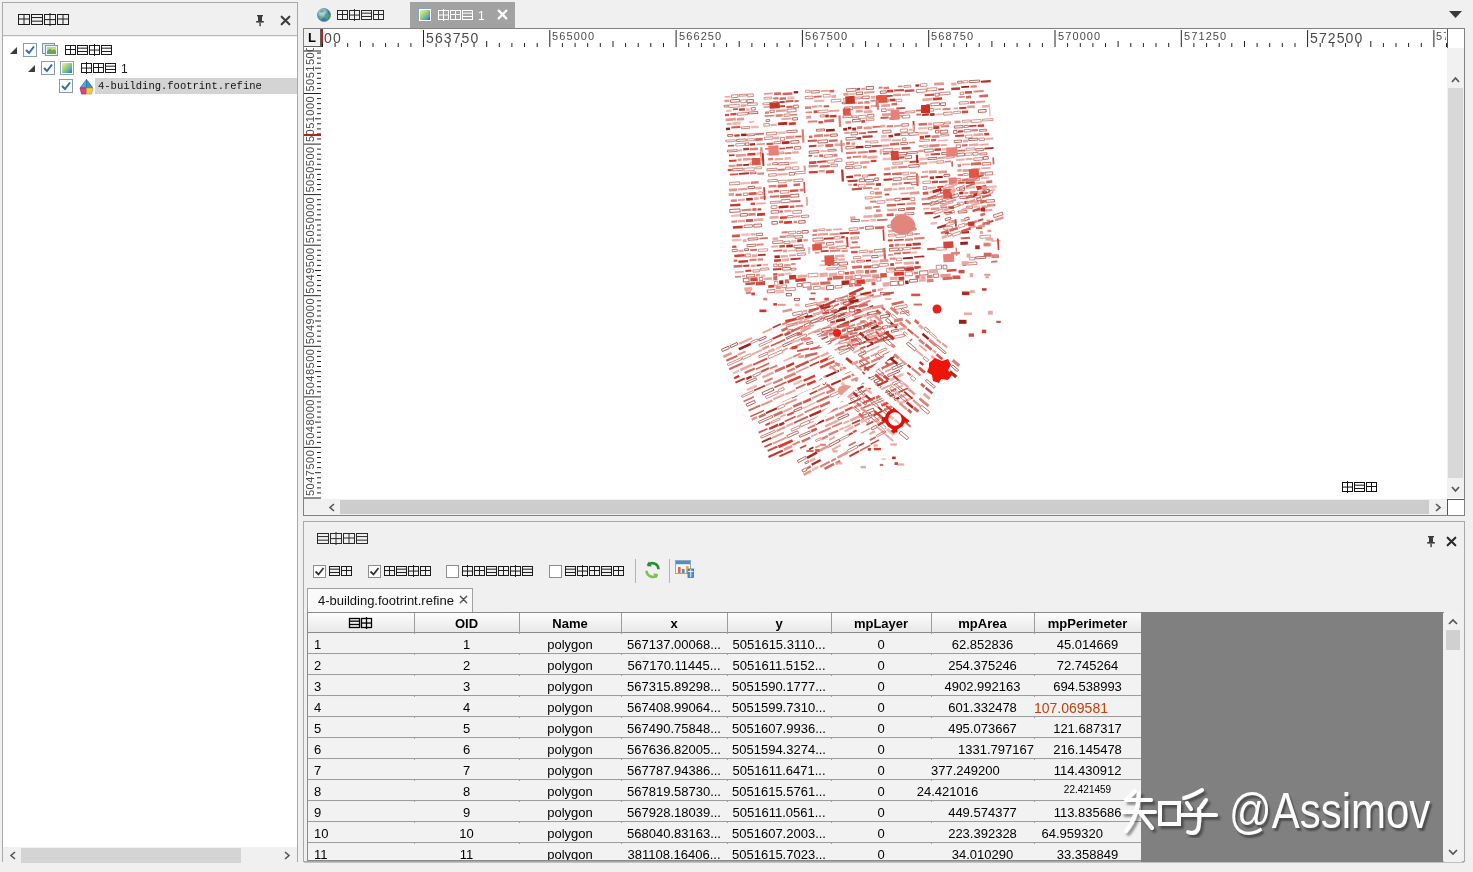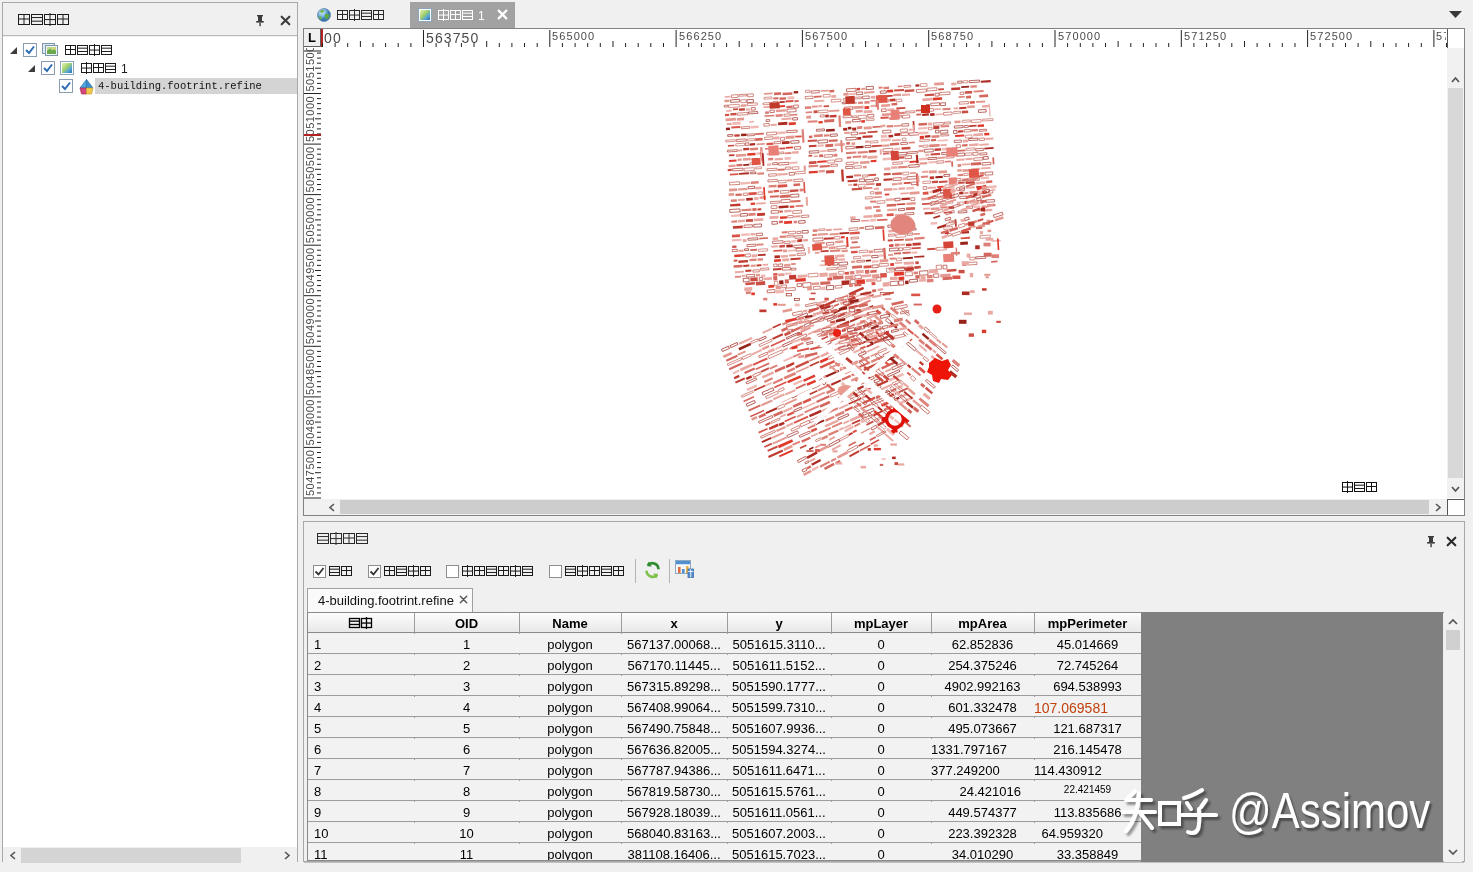--- a/index.html
+++ b/index.html
@@ -279,21 +279,21 @@
       <line x1="1142.5" y1="14" x2="1142.5" y2="18" stroke="#222" stroke-width="1"></line>
     </svg>
     <div class="abs" style="left:20px;top:1px;font-size:14px;color:#4a4a4a;letter-spacing:1.1px">00</div>
     <div class="abs" style="left:122px;top:1px;width:60px;overflow:hidden;font-size:14px;color:#4a4a4a;letter-spacing:1.1px">563750</div>
     <div class="abs" style="left:248px;top:1px;width:60px;overflow:hidden;font-size:11px;color:#4a4a4a;letter-spacing:1.1px">565000</div>
     <div class="abs" style="left:375px;top:1px;width:60px;overflow:hidden;font-size:11px;color:#4a4a4a;letter-spacing:1.1px">566250</div>
     <div class="abs" style="left:501px;top:1px;width:60px;overflow:hidden;font-size:11px;color:#4a4a4a;letter-spacing:1.1px">567500</div>
     <div class="abs" style="left:627px;top:1px;width:60px;overflow:hidden;font-size:11px;color:#4a4a4a;letter-spacing:1.1px">568750</div>
     <div class="abs" style="left:754px;top:1px;width:60px;overflow:hidden;font-size:11px;color:#4a4a4a;letter-spacing:1.1px">570000</div>
     <div class="abs" style="left:880px;top:1px;width:60px;overflow:hidden;font-size:11px;color:#4a4a4a;letter-spacing:1.1px">571250</div>
-    <div class="abs" style="left:1006px;top:1px;width:60px;overflow:hidden;font-size:11px;color:#4a4a4a;letter-spacing:1.1px">572500</div>
+    <div class="abs" style="left:1006px;top:1px;width:60px;overflow:hidden;font-size:14px;color:#4a4a4a;letter-spacing:1.1px">572500</div>
     <div class="abs" style="left:1132px;top:1px;width:10px;overflow:hidden;font-size:11px;color:#4a4a4a;letter-spacing:1.1px">573750</div>
     <div class="abs" style="left:1143px;top:0;width:1px;height:19px;background:#555"></div>
     <svg class="abs" style="left:0;top:19px" width="18" height="469" viewBox="0 0 18 469">
       <line x1="0" y1="45.5" x2="17" y2="45.5" stroke="#222" stroke-width="1"></line>
       <line x1="13" y1="40.4" x2="17" y2="40.4" stroke="#222" stroke-width="1"></line>
       <line x1="13" y1="35.4" x2="17" y2="35.4" stroke="#222" stroke-width="1"></line>
       <line x1="13" y1="30.3" x2="17" y2="30.3" stroke="#222" stroke-width="1"></line>
       <line x1="13" y1="25.3" x2="17" y2="25.3" stroke="#222" stroke-width="1"></line>
       <line x1="11" y1="20.2" x2="17" y2="20.2" stroke="#222" stroke-width="1"></line>
       <line x1="13" y1="15.2" x2="17" y2="15.2" stroke="#222" stroke-width="1"></line>
@@ -2315,39 +2315,39 @@
       <div class="abs" style="left:523px;top:108px;width:100px;text-align:center;font-size:13px;color:#000">0</div>
       <div class="abs" style="left:623px;top:108px;width:103px;text-align:center;font-size:13px;color:#000">495.073667</div>
       <div class="abs" style="left:726px;top:108px;width:107px;text-align:center;font-size:13px;color:#000">121.687317</div>
       <div class="abs" style="left:0;top:126px;width:100%;height:20px;background:#f2f2f2;border-bottom:1px solid #9d9d9d"></div>
       <div class="abs" style="left:6px;top:129px;font-size:13px;color:#000">6</div>
       <div class="abs" style="left:106px;top:129px;width:105px;text-align:center;font-size:13px;color:#000">6</div>
       <div class="abs" style="left:211px;top:129px;width:102px;text-align:center;font-size:13px;color:#000">polygon</div>
       <div class="abs" style="left:313px;top:129px;width:106px;text-align:center;font-size:13px;color:#000">567636.82005...</div>
       <div class="abs" style="left:419px;top:129px;width:104px;text-align:center;font-size:13px;color:#000">5051594.3274...</div>
       <div class="abs" style="left:523px;top:129px;width:100px;text-align:center;font-size:13px;color:#000">0</div>
-      <div class="abs" style="left:623px;top:129px;width:103px;text-align:left;font-size:13px;color:#000">1331.797167</div>
+      <div class="abs" style="left:623px;top:129px;width:103px;text-align:right;font-size:13px;color:#000">1331.797167</div>
       <div class="abs" style="left:726px;top:129px;width:107px;text-align:center;font-size:13px;color:#000">216.145478</div>
       <div class="abs" style="left:0;top:147px;width:100%;height:20px;background:#f2f2f2;border-bottom:1px solid #9d9d9d"></div>
       <div class="abs" style="left:6px;top:150px;font-size:13px;color:#000">7</div>
       <div class="abs" style="left:106px;top:150px;width:105px;text-align:center;font-size:13px;color:#000">7</div>
       <div class="abs" style="left:211px;top:150px;width:102px;text-align:center;font-size:13px;color:#000">polygon</div>
       <div class="abs" style="left:313px;top:150px;width:106px;text-align:center;font-size:13px;color:#000">567787.94386...</div>
       <div class="abs" style="left:419px;top:150px;width:104px;text-align:center;font-size:13px;color:#000">5051611.6471...</div>
       <div class="abs" style="left:523px;top:150px;width:100px;text-align:center;font-size:13px;color:#000">0</div>
       <div class="abs" style="left:623px;top:150px;width:103px;font-size:13px;color:#000">377.249200</div>
-      <div class="abs" style="left:726px;top:150px;width:107px;font-size:13px;color:#000">114.430912</div>
+      <div class="abs" style="left:726px;top:150px;width:107px;text-align:center;font-size:13px;color:#000">114.430912</div>
       <div class="abs" style="left:0;top:168px;width:100%;height:20px;background:#f2f2f2;border-bottom:1px solid #9d9d9d"></div>
       <div class="abs" style="left:6px;top:171px;font-size:13px;color:#000">8</div>
       <div class="abs" style="left:106px;top:171px;width:105px;text-align:center;font-size:13px;color:#000">8</div>
       <div class="abs" style="left:211px;top:171px;width:102px;text-align:center;font-size:13px;color:#000">polygon</div>
       <div class="abs" style="left:313px;top:171px;width:106px;text-align:center;font-size:13px;color:#000">567819.58730...</div>
       <div class="abs" style="left:419px;top:171px;width:104px;text-align:center;font-size:13px;color:#000">5051615.5761...</div>
       <div class="abs" style="left:523px;top:171px;width:100px;text-align:center;font-size:13px;color:#000">0</div>
-      <div class="abs" style="left:610px;top:171px;width:103px;text-align:right;font-size:13px;color:#000">24.421016</div>
+      <div class="abs" style="left:588px;top:171px;width:103px;text-align:center;font-size:13px;color:#000">24.421016</div>
       <div class="abs" style="left:726px;top:171px;width:107px;text-align:center;font-size:10px;color:#000">22.421459</div>
       <div class="abs" style="left:0;top:189px;width:100%;height:20px;background:#f2f2f2;border-bottom:1px solid #9d9d9d"></div>
       <div class="abs" style="left:6px;top:192px;font-size:13px;color:#000">9</div>
       <div class="abs" style="left:106px;top:192px;width:105px;text-align:center;font-size:13px;color:#000">9</div>
       <div class="abs" style="left:211px;top:192px;width:102px;text-align:center;font-size:13px;color:#000">polygon</div>
       <div class="abs" style="left:313px;top:192px;width:106px;text-align:center;font-size:13px;color:#000">567928.18039...</div>
       <div class="abs" style="left:419px;top:192px;width:104px;text-align:center;font-size:13px;color:#000">5051611.0561...</div>
       <div class="abs" style="left:523px;top:192px;width:100px;text-align:center;font-size:13px;color:#000">0</div>
       <div class="abs" style="left:623px;top:192px;width:103px;text-align:center;font-size:13px;color:#000">449.574377</div>
       <div class="abs" style="left:726px;top:192px;width:107px;text-align:center;font-size:13px;color:#000">113.835686</div>

